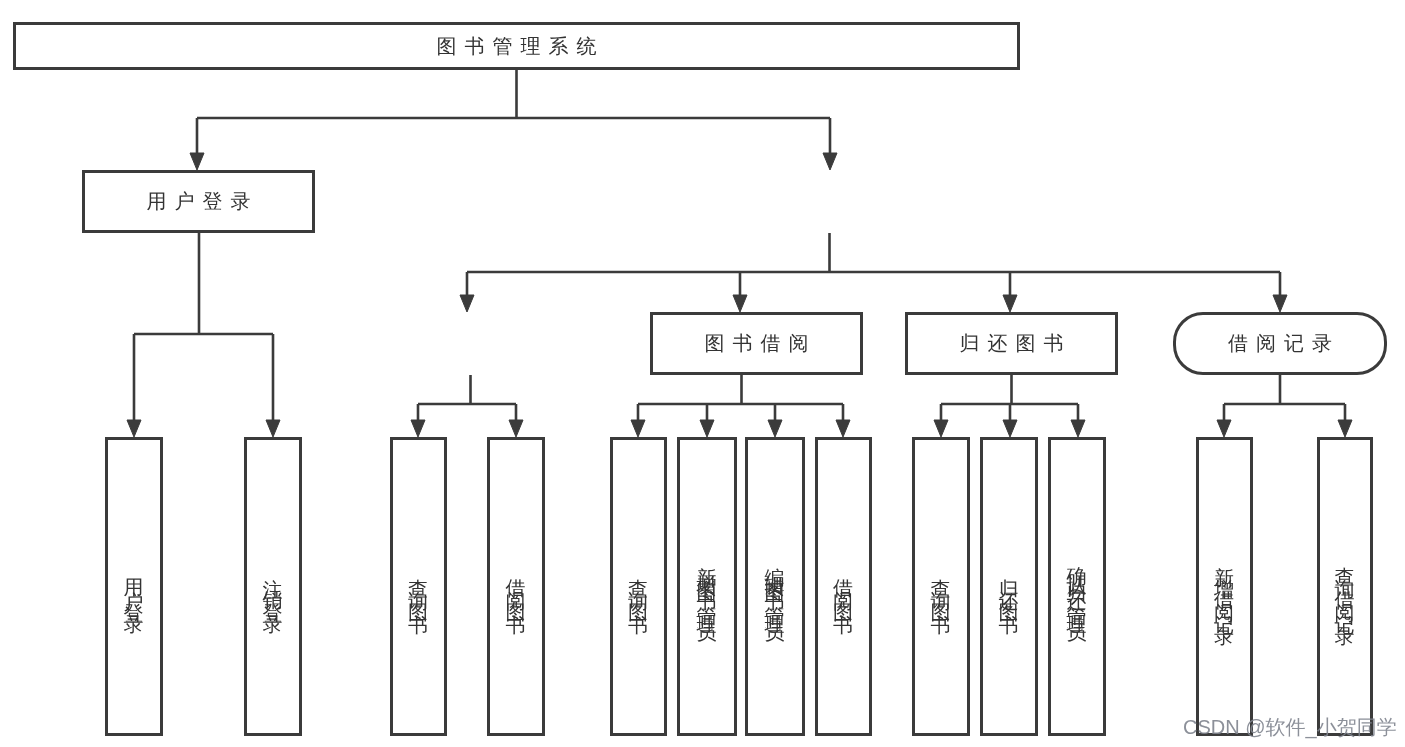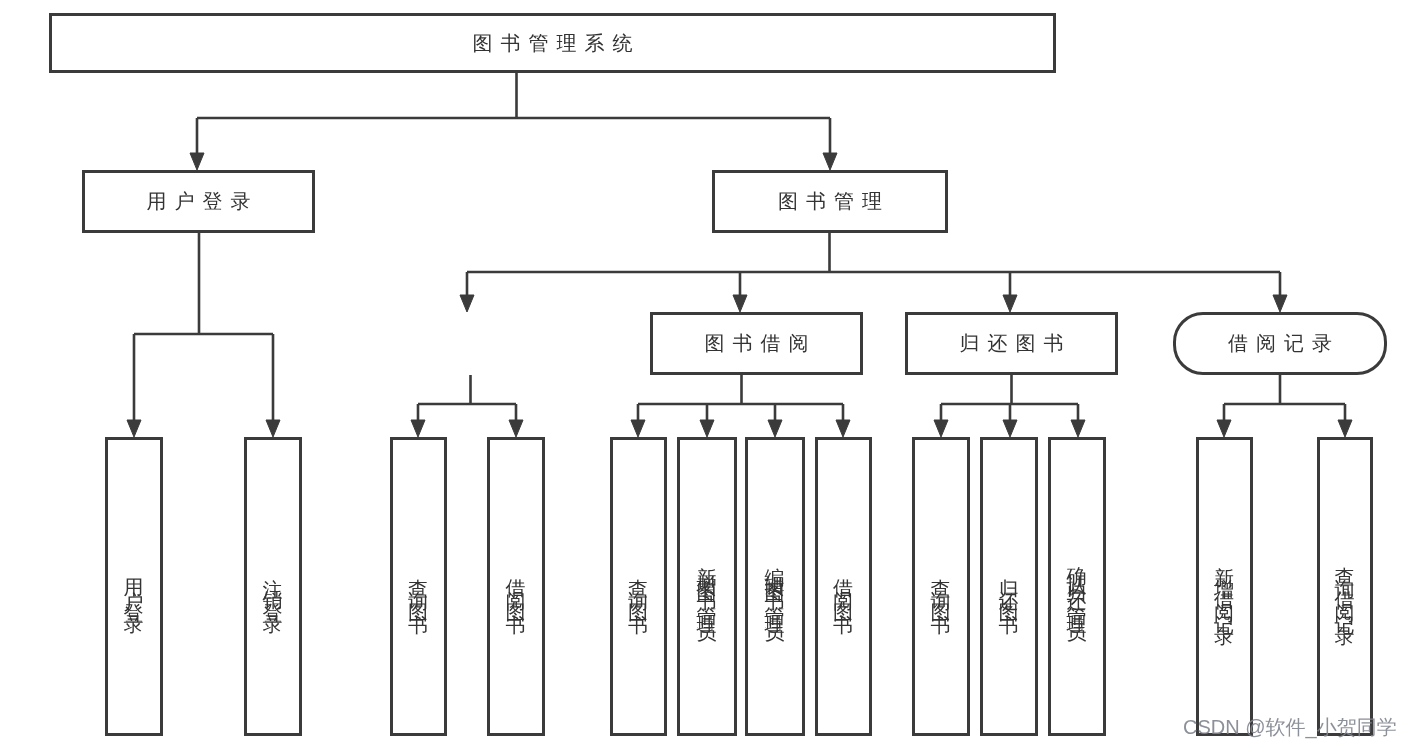--- a/index.html
+++ b/index.html
@@ -103,24 +103,23 @@
     <path d="M1011.5 375 V404 M941 404 H1078 M941 404 V423 M1010 404 V423 M1078 404 V423"></path>
     <polygon points="934,420 948,420 941,437"></polygon>
     <polygon points="1003,420 1017,420 1010,437"></polygon>
     <polygon points="1071,420 1085,420 1078,437"></polygon>
 
     <path d="M1280 375 V404 M1224 404 H1345 M1224 404 V423 M1345 404 V423"></path>
     <polygon points="1217,420 1231,420 1224,437"></polygon>
     <polygon points="1338,420 1352,420 1345,437"></polygon>
   </svg>
 
-  <div class="hnode" style="left:13px; top:13px; width:1007px; height:60px;margin-left:36px;">图书管理系统</div>
+  <div class="hnode" style="left:13px; top:22px; width:1007px; height:48px;">图书管理系统</div>
 
   <div class="hnode" style="left:82px; top:170px; width:233px; height:63px;">用户登录</div>
-  <div class="hnode" style="left:712px; top:170px; width:236px; height:63px;">图书管理</div>
 
   <div class="hnode" style="left:650px; top:312px; width:213px; height:63px;">图书借阅</div>
   <div class="hnode" style="left:905px; top:312px; width:213px; height:63px;">归还图书</div>
   <div class="hnode" style="left:1173px; top:312px; width:214px; height:63px;border-radius:30px;">借阅记录</div>
 
   <div class="vnode" style="left:105px; top:437px; width:58px; height:299px;">用户登录</div>
   <div class="vnode" style="left:244px; top:437px; width:58px; height:299px;">注销登录</div>
 
   <div class="vnode" style="left:390px; top:437px; width:57px; height:299px;">查询图书</div>
   <div class="vnode" style="left:487px; top:437px; width:58px; height:299px;">借阅图书</div>

